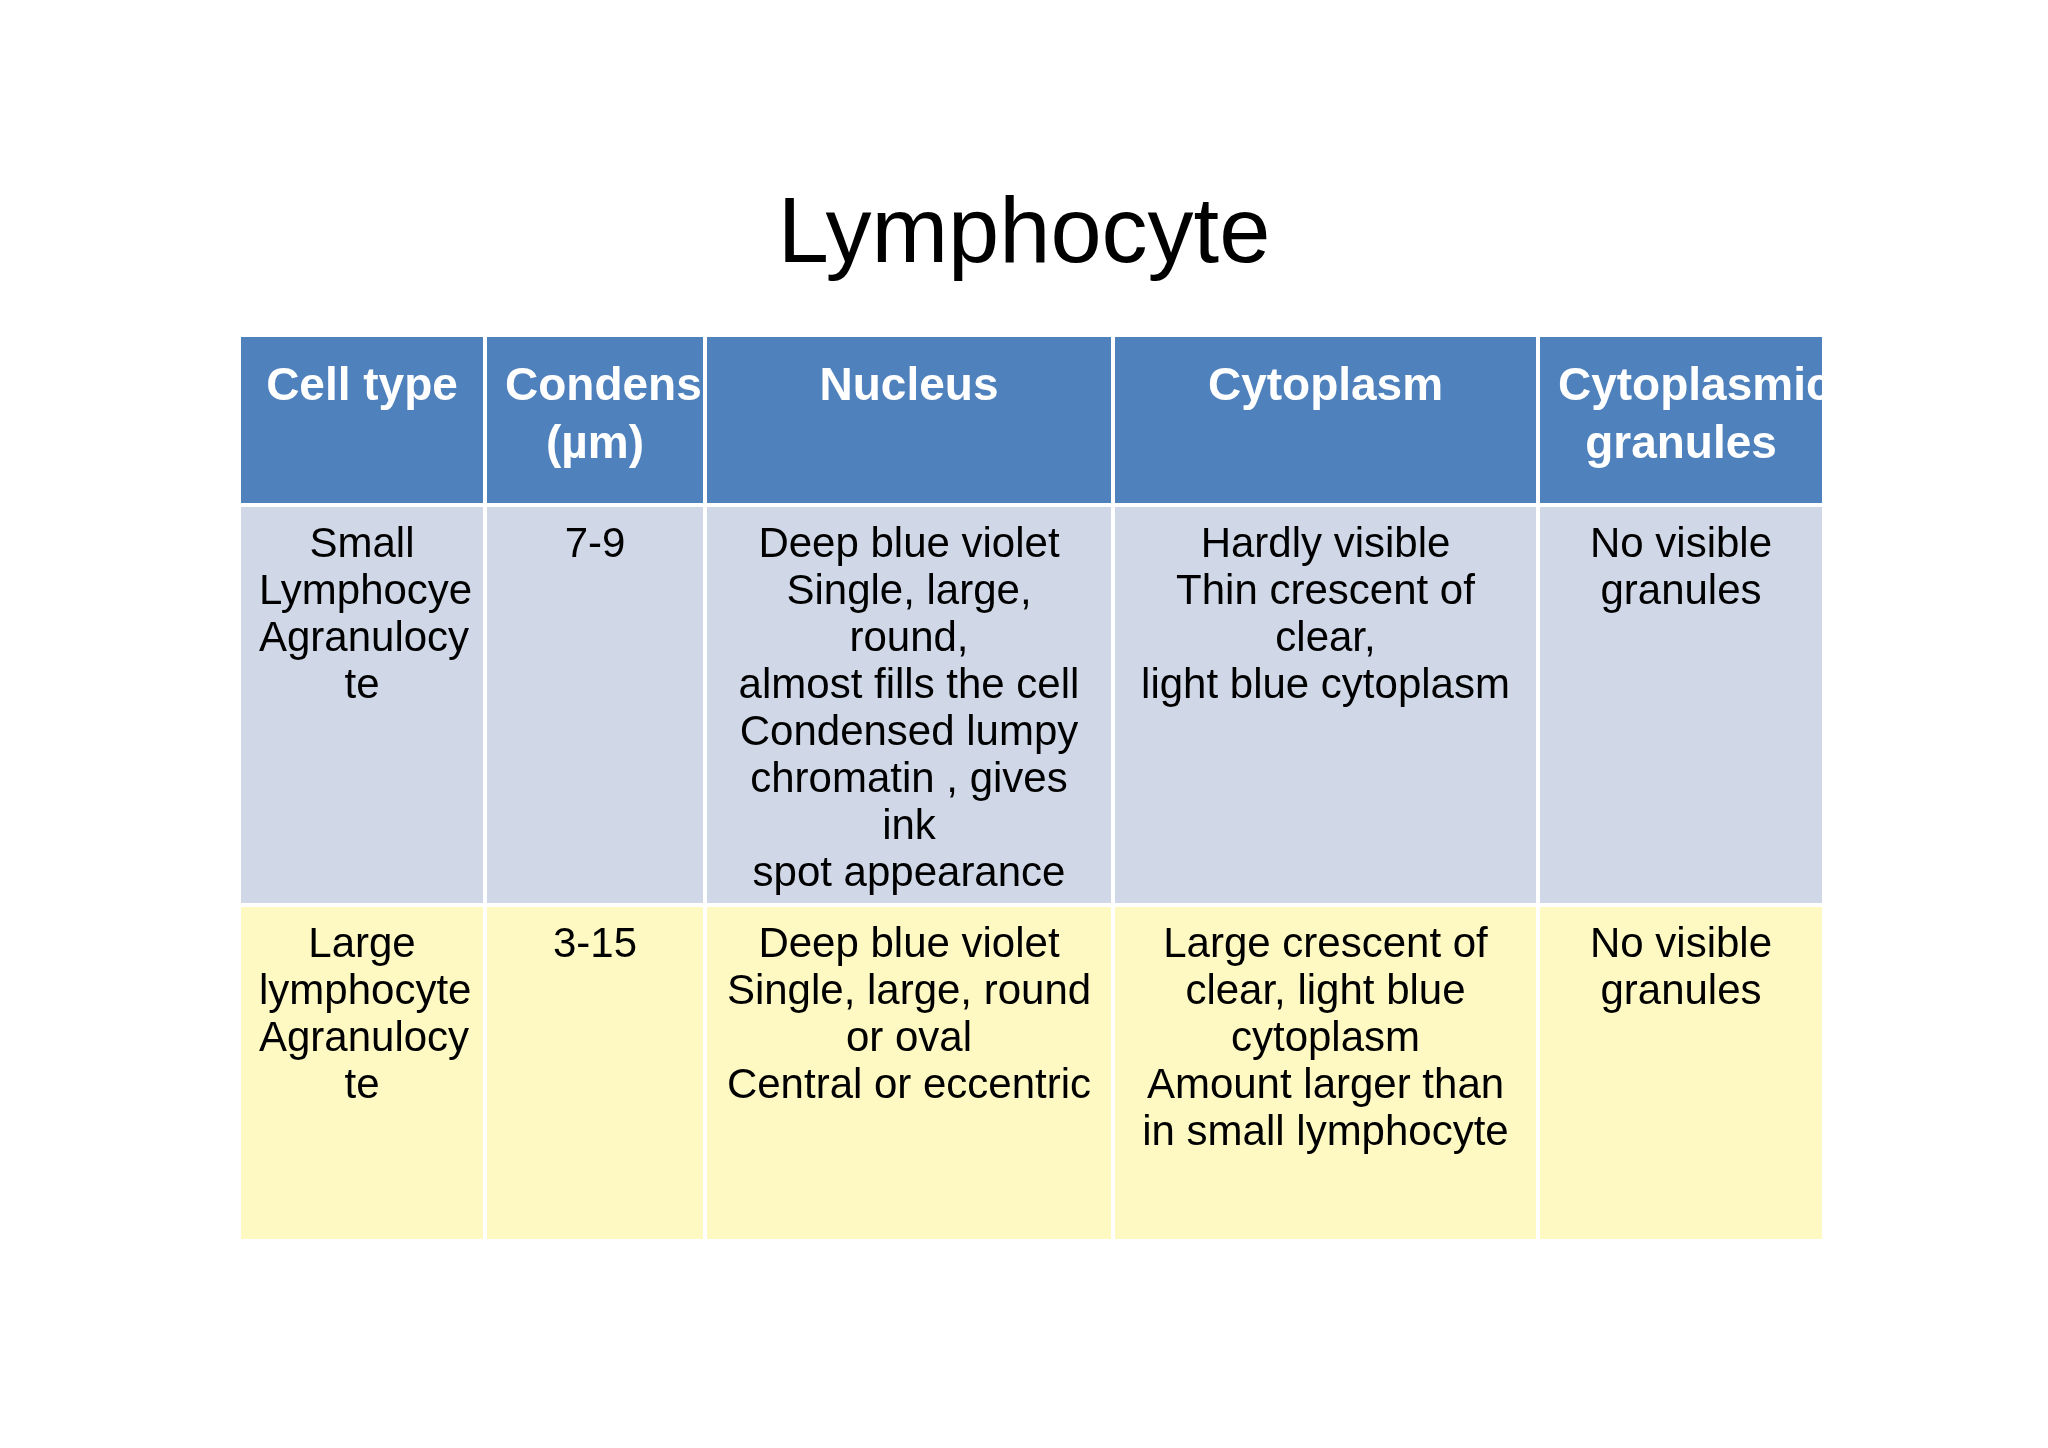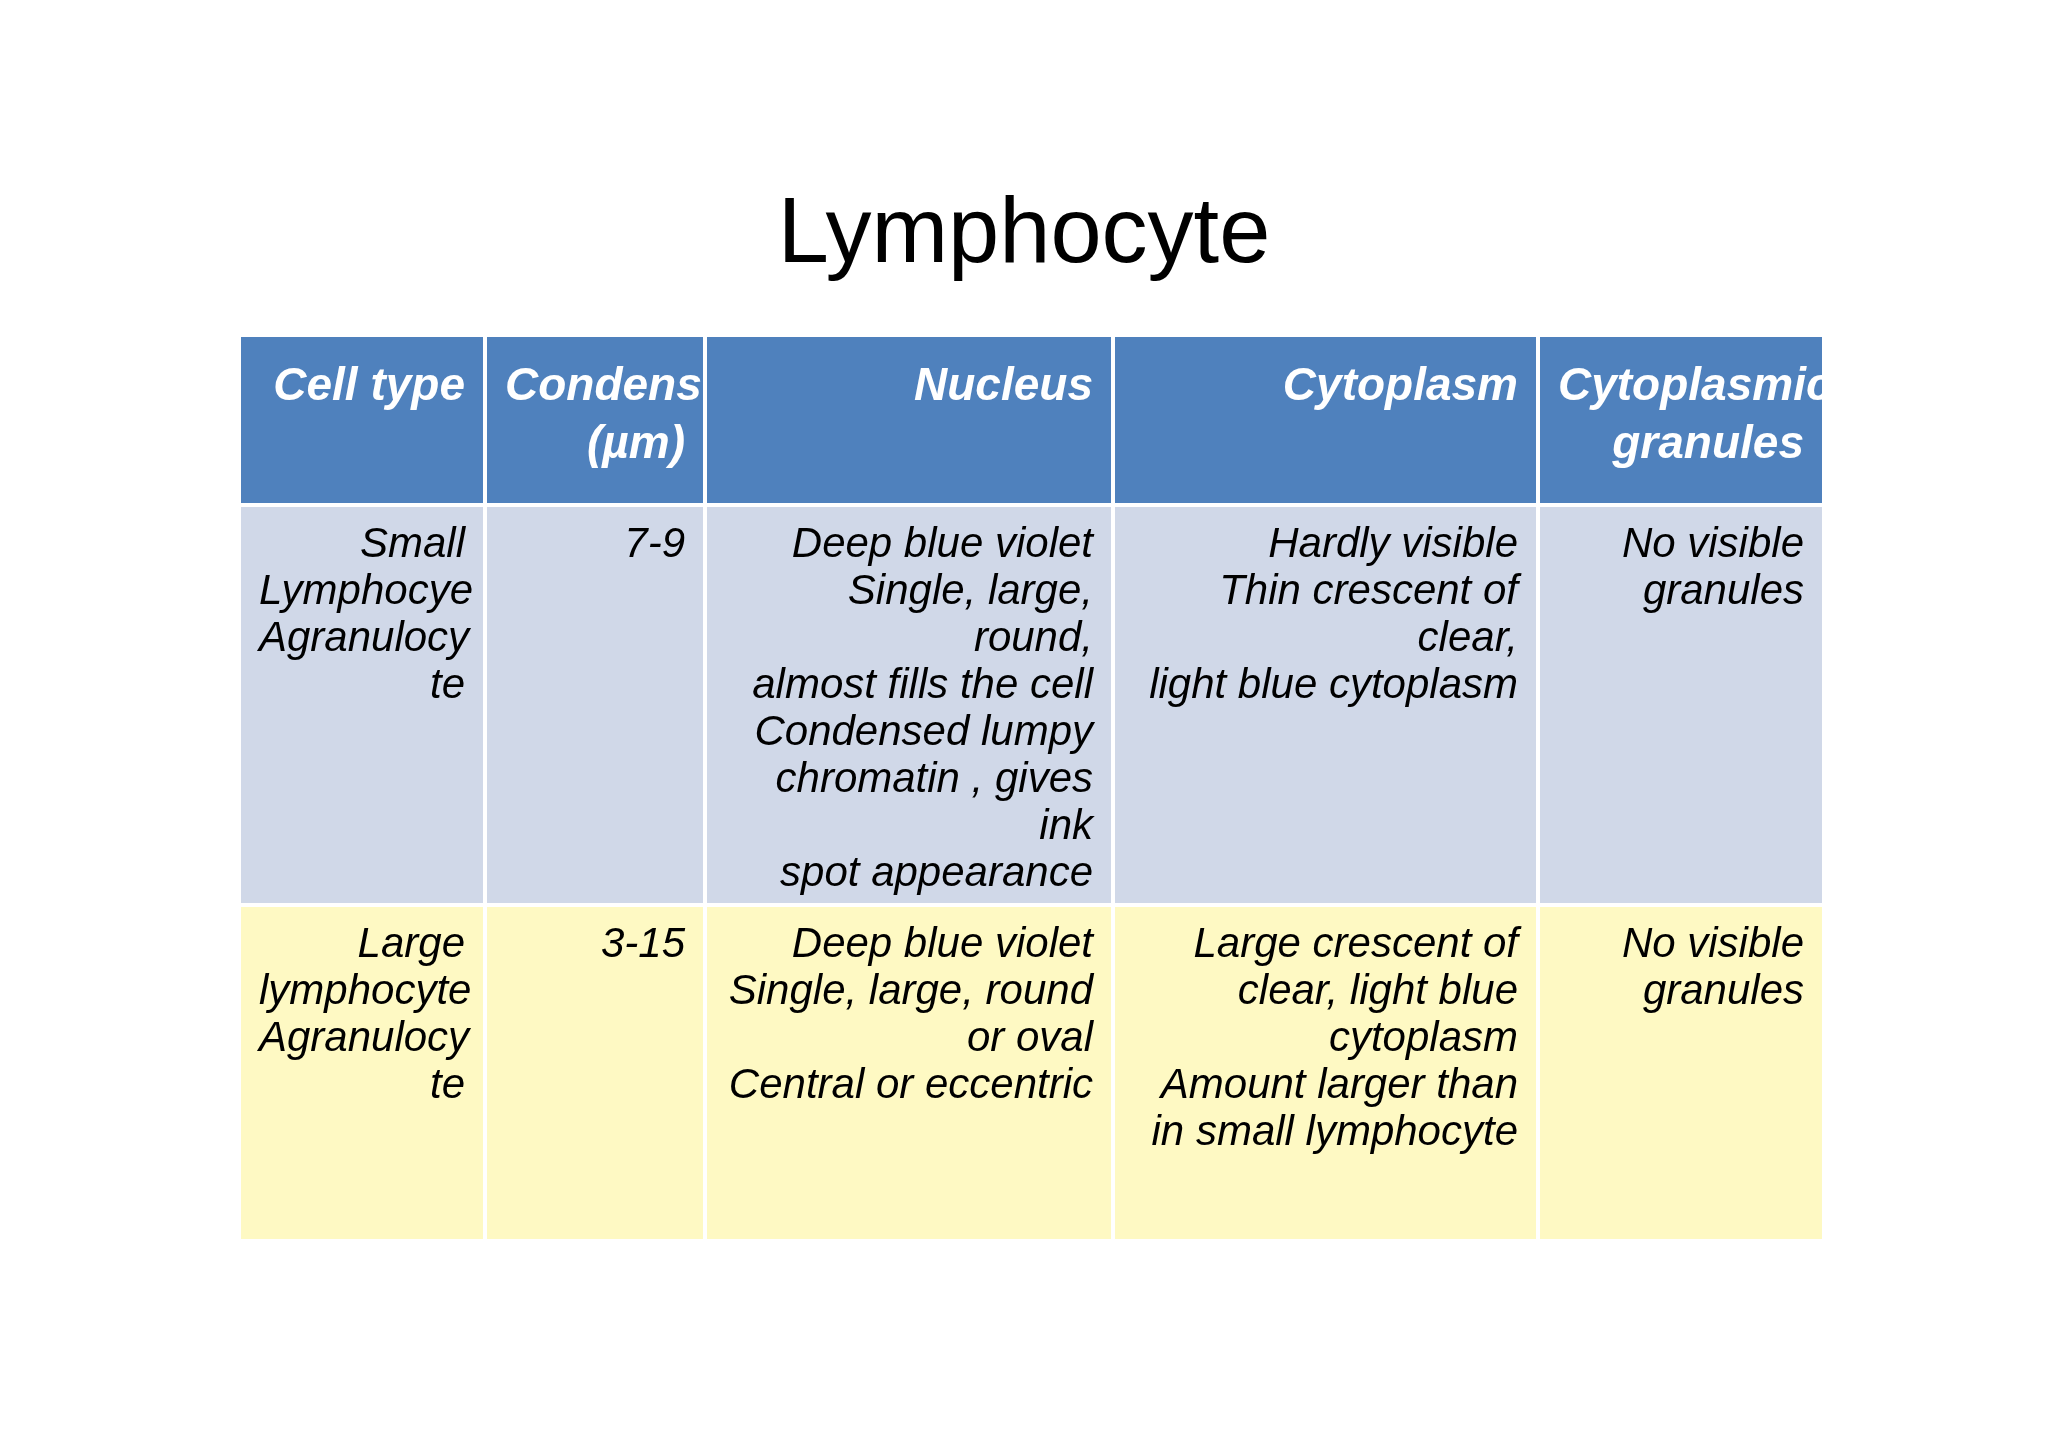--- a/index.html
+++ b/index.html
@@ -34,24 +34,23 @@
     top: 333px;
     width: 1585px;
     border-collapse: collapse;
     table-layout: fixed;
   }
   table.cells th,
   table.cells td {
     box-sizing: border-box;
     border: 4px solid #ffffff;
     vertical-align: top;
-    text-align: right;
+    text-align: center;
     white-space: pre-line;
     overflow: hidden;
-    font-style: italic;
   }
   table.cells th {
     background: #4f81bd;
     color: #ffffff;
     font-size: 46px;
     line-height: 58px;
     font-weight: 700;
     padding: 18px 18px 10px 18px;
     height: 170px;
   }

